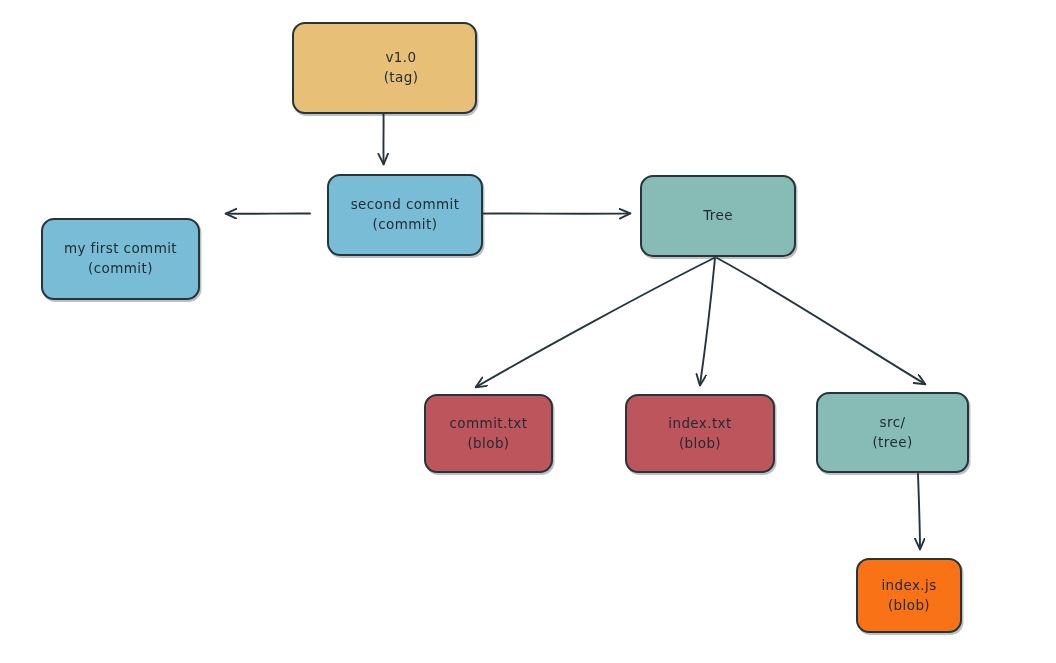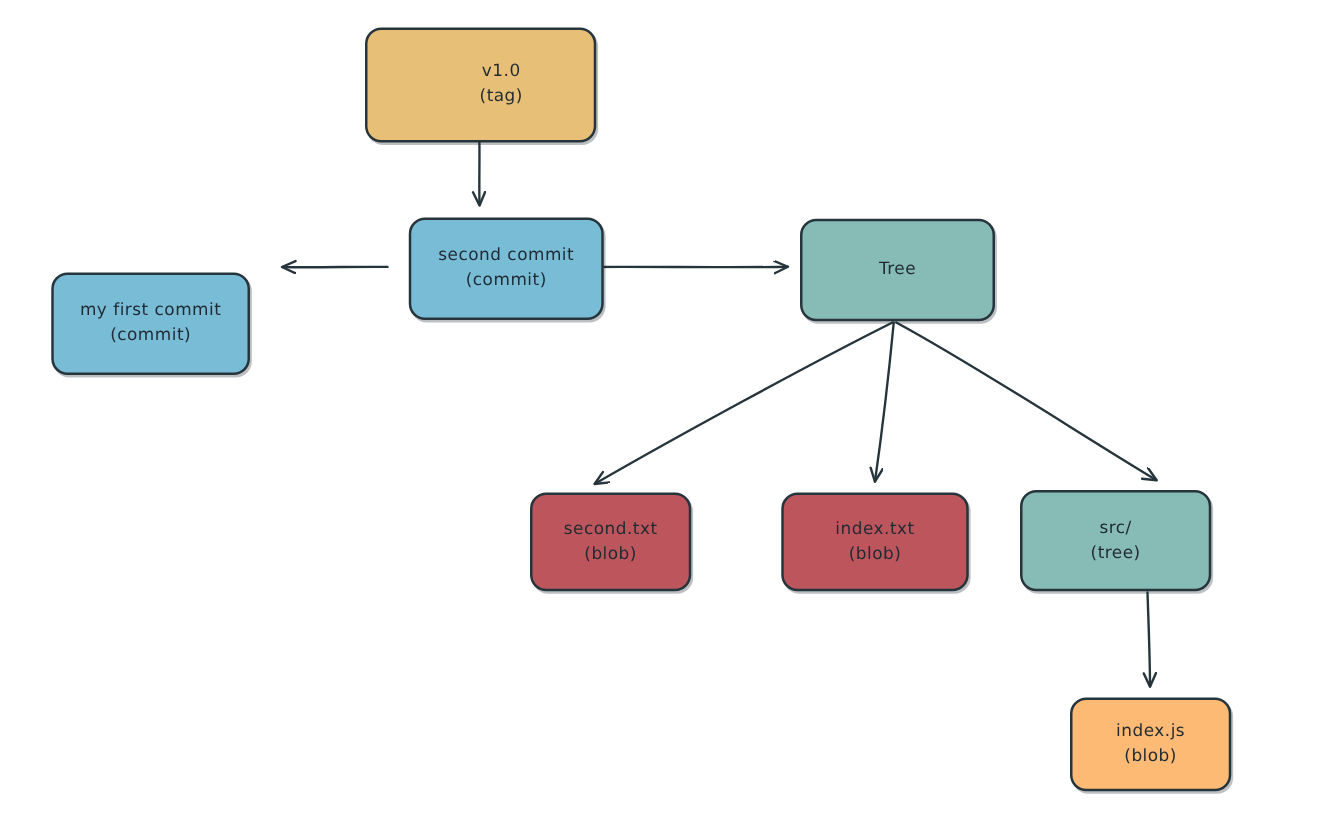--- a/index.html
+++ b/index.html
@@ -91,32 +91,32 @@
     <span class="l1">second commit</span>
     <span class="l2">(commit)</span>
   </div>
 
   <div class="node" style="left:640px; top:175px; width:156px; height:82px; background:#87bbb5;text-align:right;">
     <span class="l1">Tree</span>
 
   </div>
 
   <div class="node" style="left:424px; top:394px; width:129px; height:79px; background:#bd555c;">
-    <span class="l1">second.txt</span>
+    <span class="l1">commit.txt</span>
     <span class="l2">(blob)</span>
   </div>
 
   <div class="node" style="left:625px; top:394px; width:150px; height:79px; background:#bd555c;">
     <span class="l1">index.txt</span>
     <span class="l2">(blob)</span>
   </div>
 
   <div class="node" style="left:816px; top:392px; width:153px; height:81px; background:#87bbb5;">
     <span class="l1">src/</span>
     <span class="l2">(tree)</span>
   </div>
 
-  <div class="node" style="left:856px; top:558px; width:129px; height:75px; background:#fdba74;">
+  <div class="node" style="left:856px; top:558px; width:106px; height:75px; background:#f97316;">
     <span class="l1">index.js</span>
     <span class="l2">(blob)</span>
   </div>
 
 </div>
 
 </body></html>

